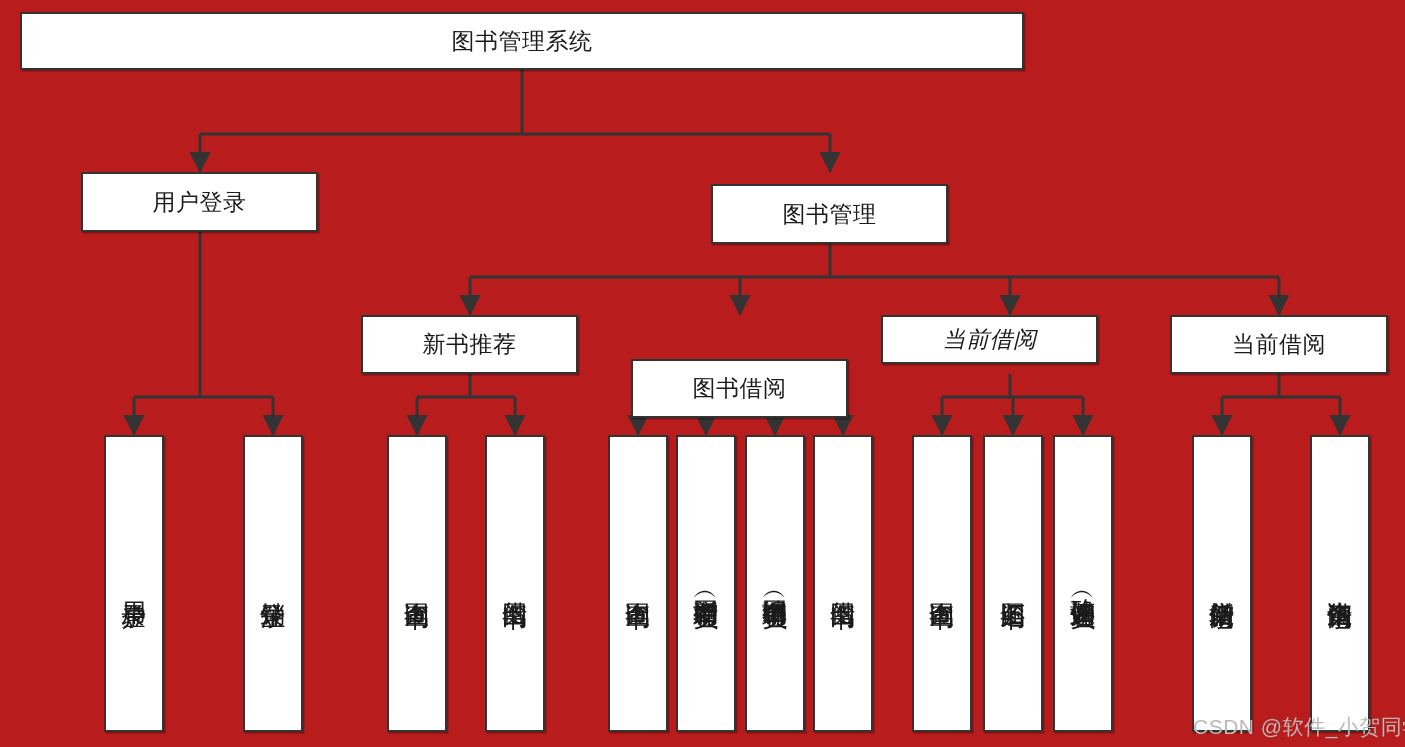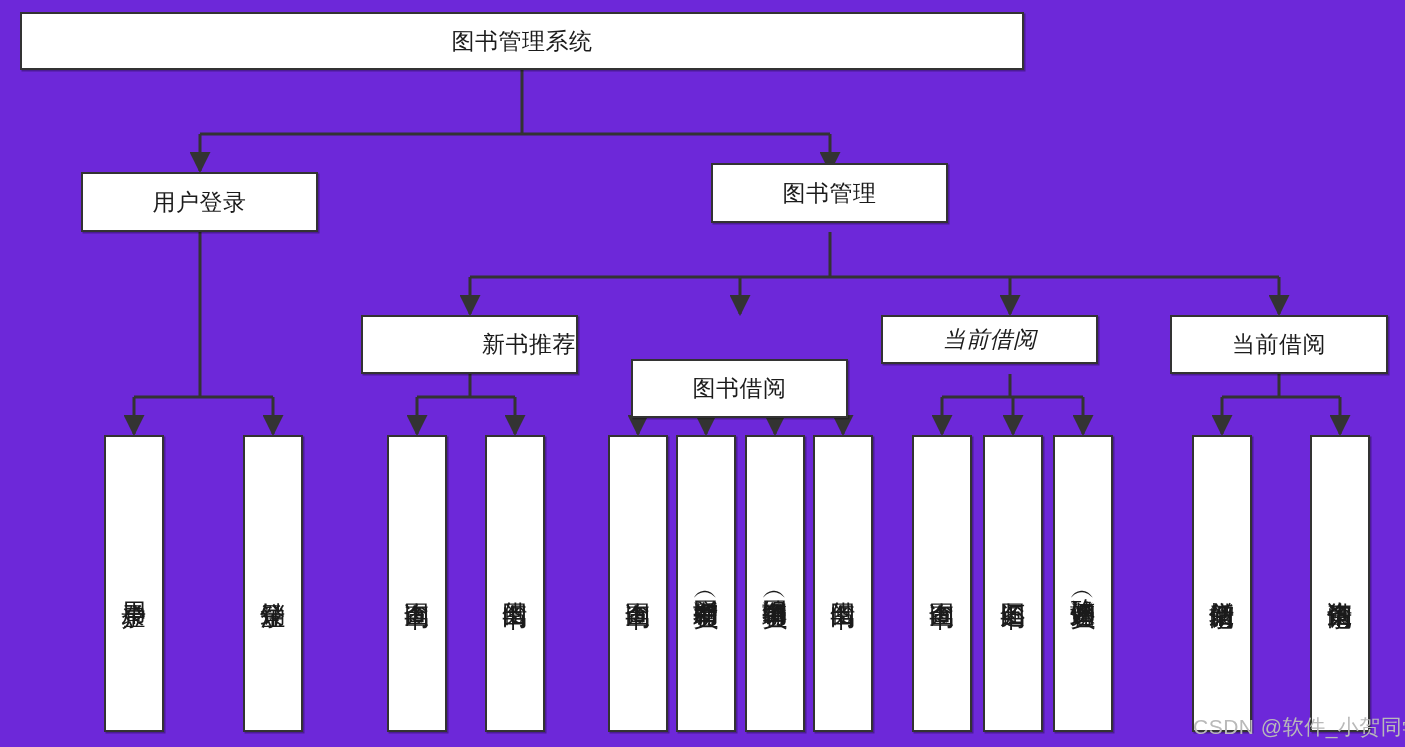--- a/index.html
+++ b/index.html
@@ -7,21 +7,21 @@
     padding: 0;
     background: #ffffff;
   }
   body {
     font-family: "Liberation Sans", "DejaVu Sans", sans-serif;
   }
   #canvas {
     position: relative;
     width: 1405px;
     height: 747px;
-    background: #6d28d9;
+    background: #b91c1c;
     overflow: hidden;
   }
   #edges {
     position: absolute;
     left: 0;
     top: 0;
     width: 1405px;
     height: 747px;
   }
   .node {
@@ -107,24 +107,24 @@
       </g>
   </svg>
 
   <div id="nodes-layer">
       <div class="node" style="left: 20px; top: 12px; width: 1004px; height: 58px;">
         <span class="label">图书管理系统</span>
       </div>
       <div class="node" style="left: 81px; top: 172px; width: 237px; height: 60px;">
         <span class="label">用户登录</span>
       </div>
-      <div class="node" style="left: 711px; top: 163px; width: 237px; height: 60px;">
+      <div class="node" style="left: 711px; top: 184px; width: 237px; height: 60px;">
         <span class="label">图书管理</span>
       </div>
-      <div class="node" style="left: 361px; top: 315px; width: 217px; height: 59px; justify-content: flex-end;">
+      <div class="node" style="left: 361px; top: 315px; width: 217px; height: 59px;">
         <span class="label">新书推荐</span>
       </div>
       <div class="node" style="left: 631px; top: 315px; width: 217px; height: 59px; margin-top: 44px;">
         <span class="label">图书借阅</span>
       </div>
       <div class="node" style="left: 881px; top: 315px; width: 217px; height: 49px; font-style: italic;">
         <span class="label">当前借阅</span>
       </div>
       <div class="node" style="left: 1170px; top: 315px; width: 218px; height: 59px;">
         <span class="label">当前借阅</span>

